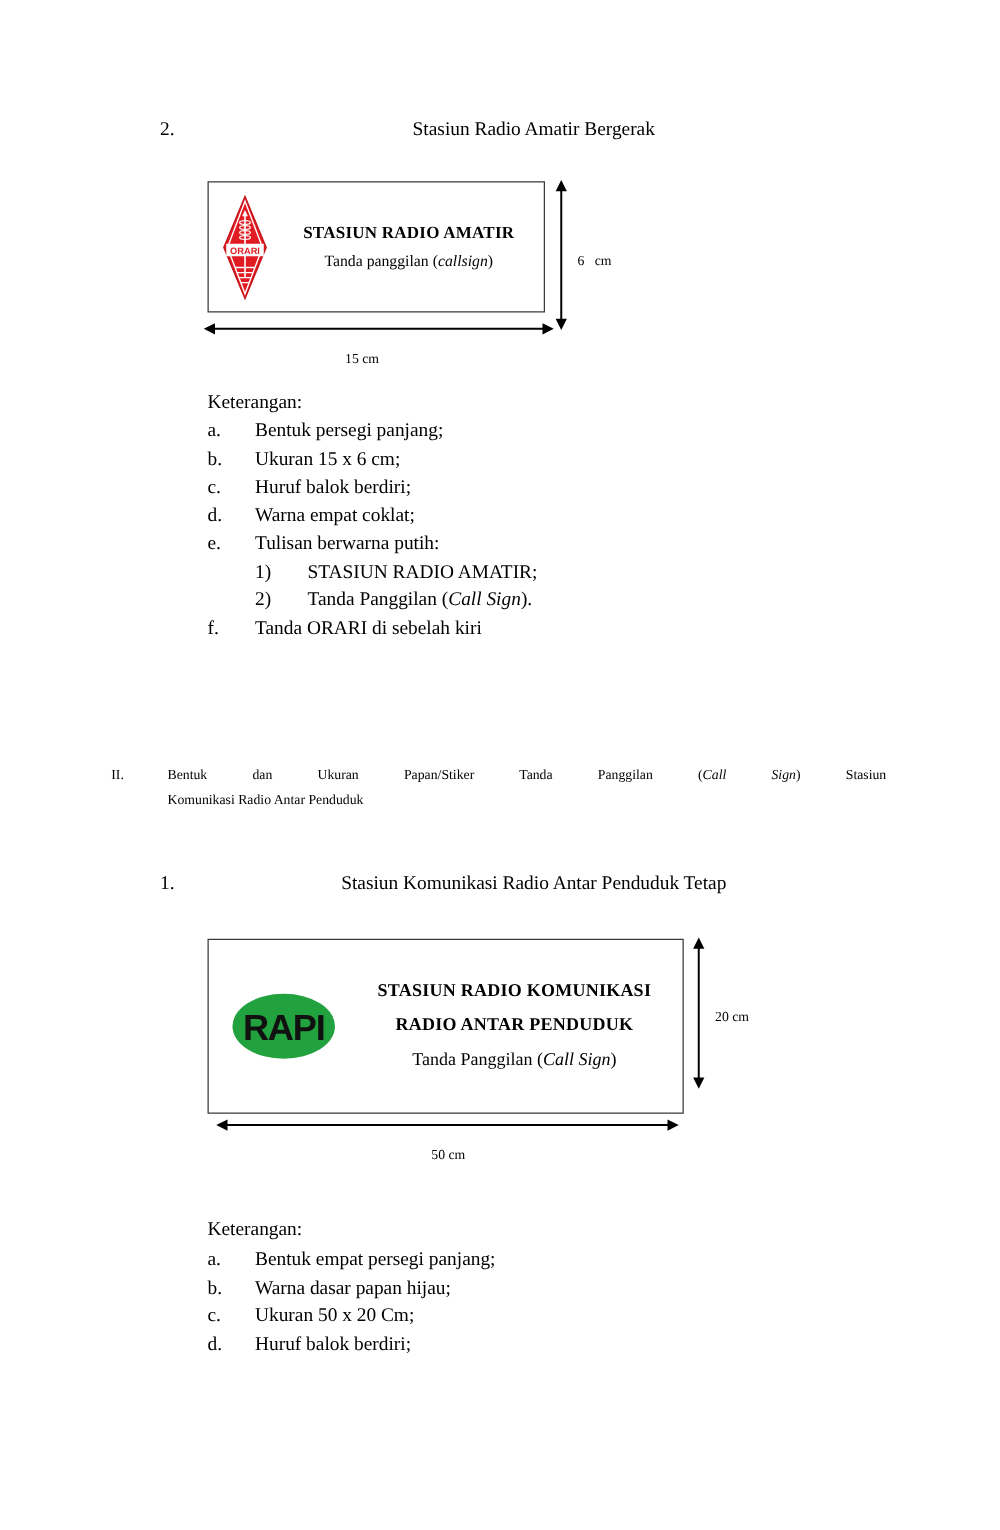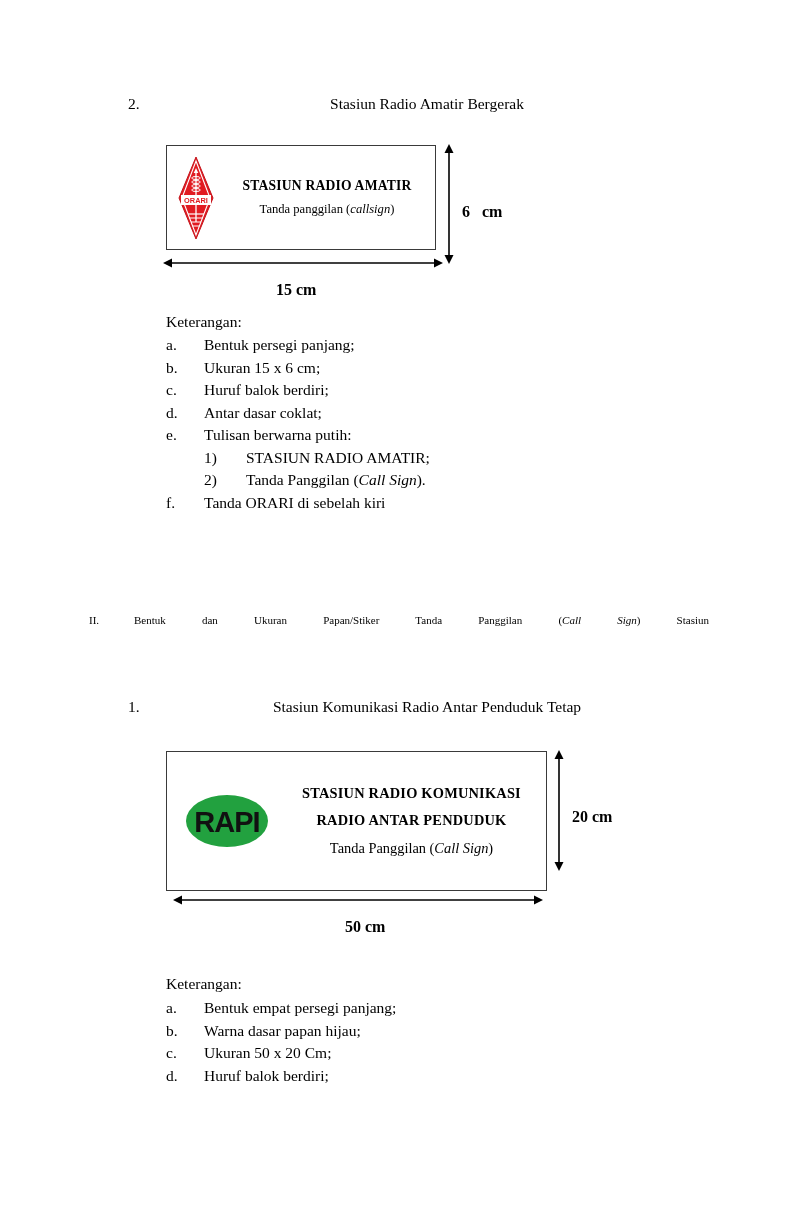--- a/index.html
+++ b/index.html
@@ -155,23 +155,22 @@
   .rapi-line3 {
     font-size: 14.4px;
     line-height: 1.9;
   }
 
   
   .dim-v { position: absolute; }
   .dim-h { position: absolute; }
   .dim-label {
     position: absolute;
-    font-size: 16px;
+    font-size: 11px;
     white-space: pre;
-    font-weight: bold;
   }
 </style>
 </head>
 <body>
 
 <div class="page">
 
   <div class="numbered-head abs" style="left:128px; top:92px; width:560px;">
     <span class="marker">2.</span>
     <span class="body">Stasiun Radio Amatir Bergerak</span>
@@ -233,21 +232,21 @@
     <div class="ket-item">
       <span class="marker">b.</span>
       <span class="body">Ukuran  15 x 6 cm;</span>
     </div>
     <div class="ket-item">
       <span class="marker">c.</span>
       <span class="body">Huruf balok  berdiri;</span>
     </div>
     <div class="ket-item">
       <span class="marker">d.</span>
-      <span class="body">Antar dasar coklat;</span>
+      <span class="body">Warna empat coklat;</span>
     </div>
     <div class="ket-item">
       <span class="marker">e.</span>
       <span class="body">Tulisan berwarna putih:</span>
     </div>
 
     <div class="sub-list">
       <div class="sub-item">
         <span class="marker">1)</span>
         <span class="body"><span>STASIUN RADIO AMATIR;</span><i></i><span></span></span>
@@ -261,20 +260,21 @@
     <div class="ket-item">
       <span class="marker">f.</span>
       <span class="body">Tanda ORARI di sebelah kiri</span>
     </div>
   </div>
 
   <div class="section-head abs" style="left:89px; top:611px; width:620px;">
     <span class="marker">II.</span>
     <span class="body">
       <span class="ln1"><span>Bentuk  dan Ukuran Papan/Stiker  Tanda Panggilan (</span><i>Call Sign</i><span>) Stasiun</span></span>
+      <span class="ln2">Komunikasi Radio Antar Penduduk</span>
     </span>
   </div>
 
   <div class="numbered-head abs" style="left:128px; top:695px; width:560px;">
     <span class="marker">1.</span>
     <span class="body">Stasiun Komunikasi Radio Antar Penduduk Tetap</span>
   </div>
 
   <div class="sign-box" id="sign-rapi">
     <div class="rapi-logo-wrap">

